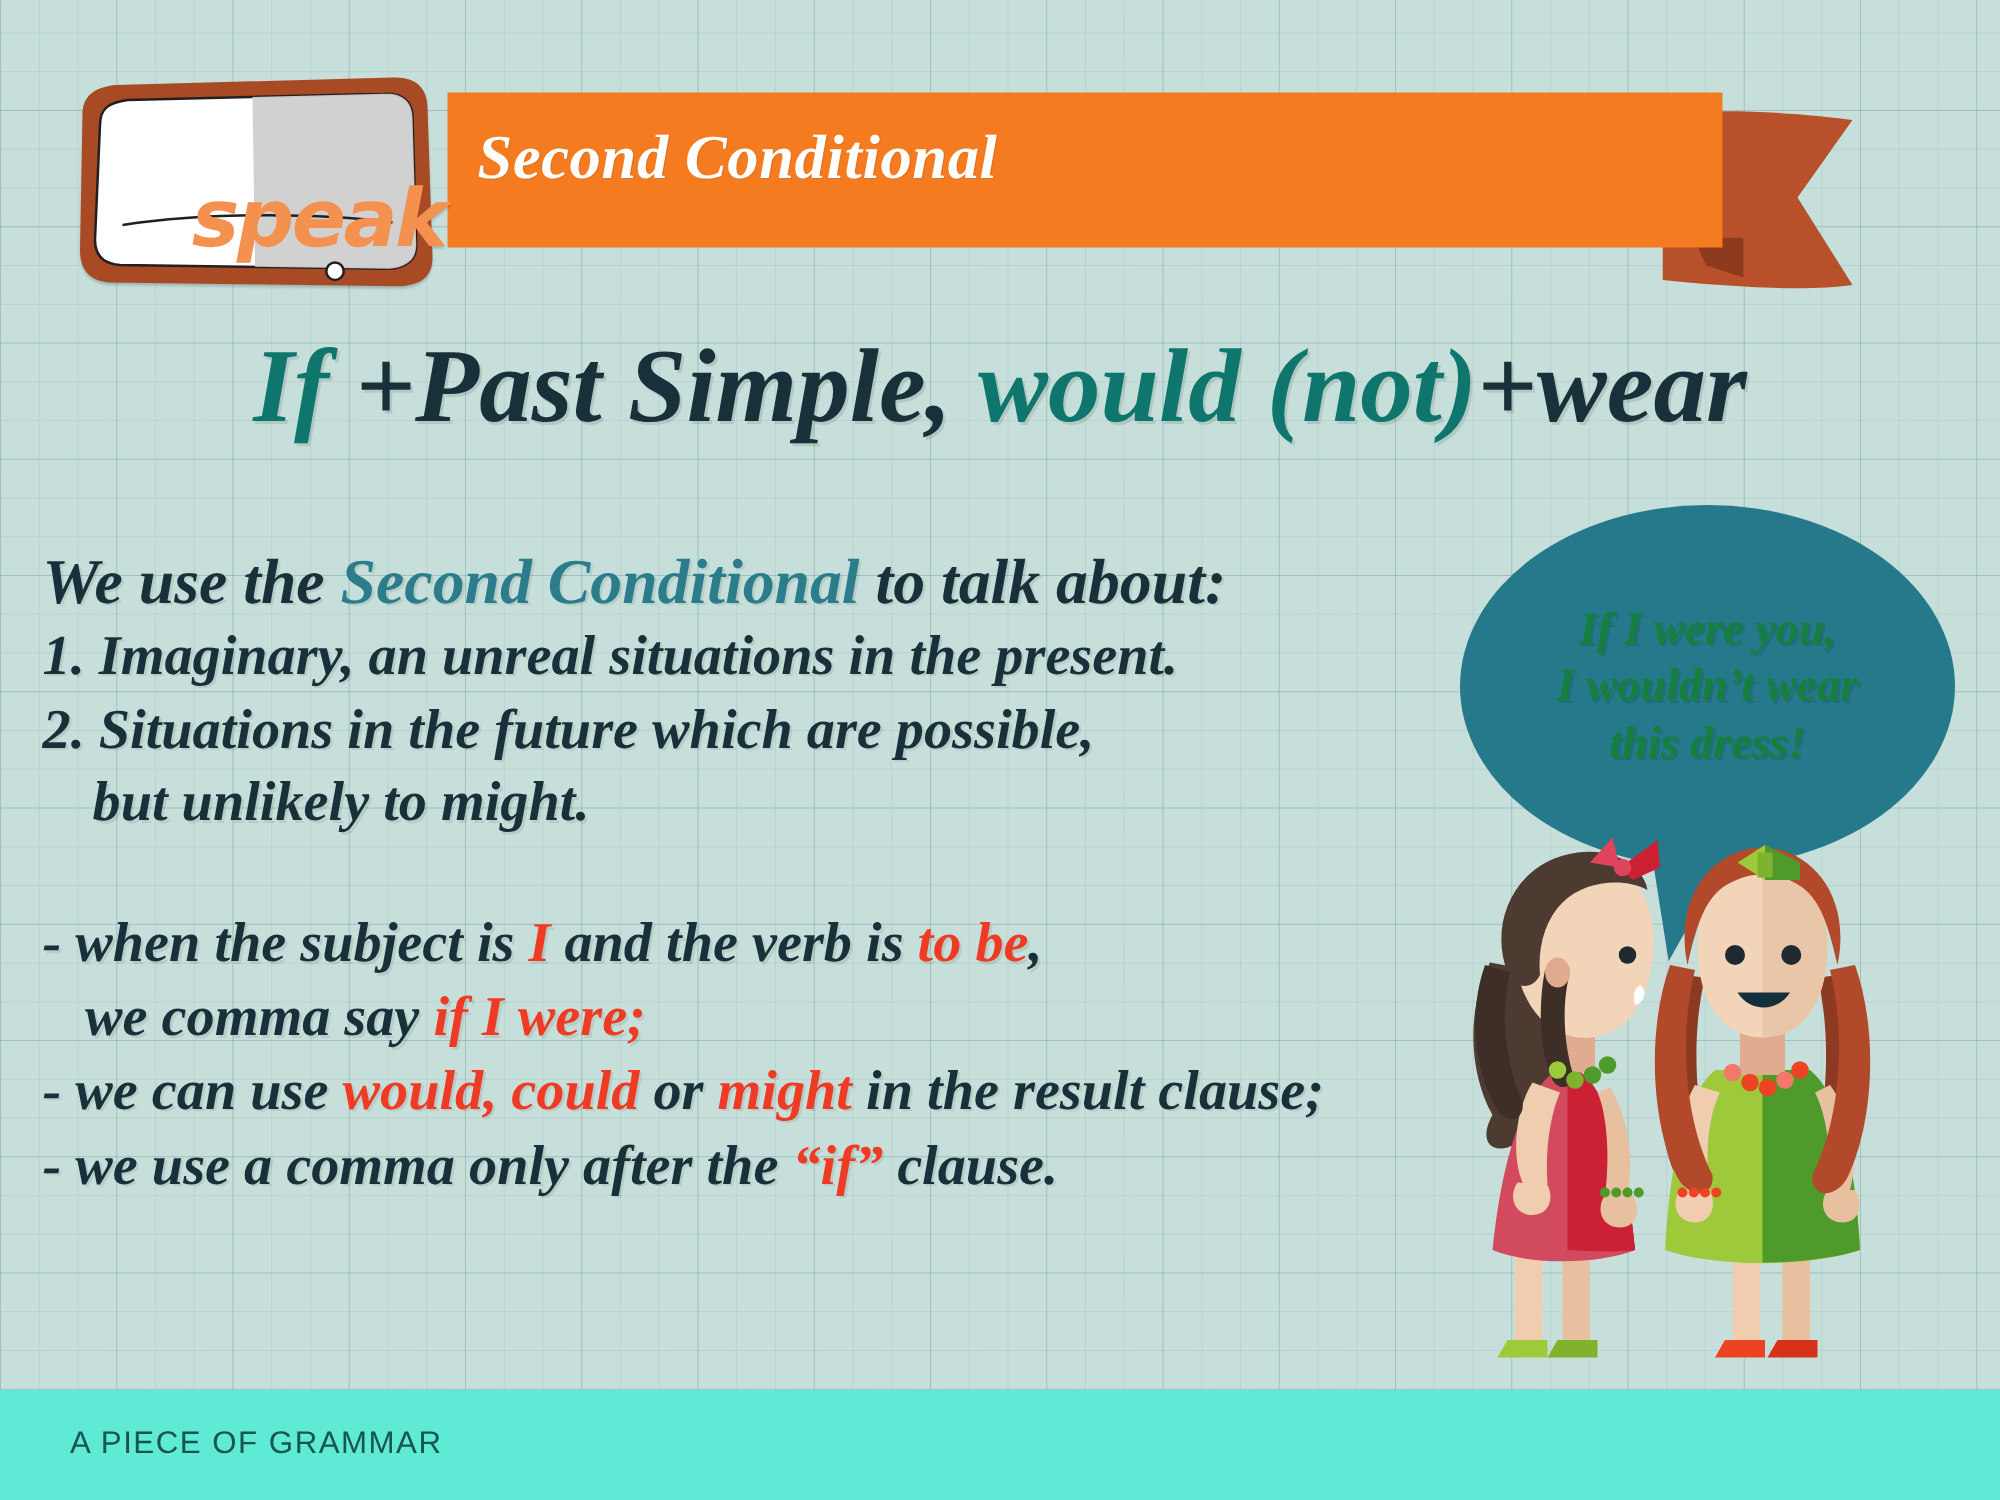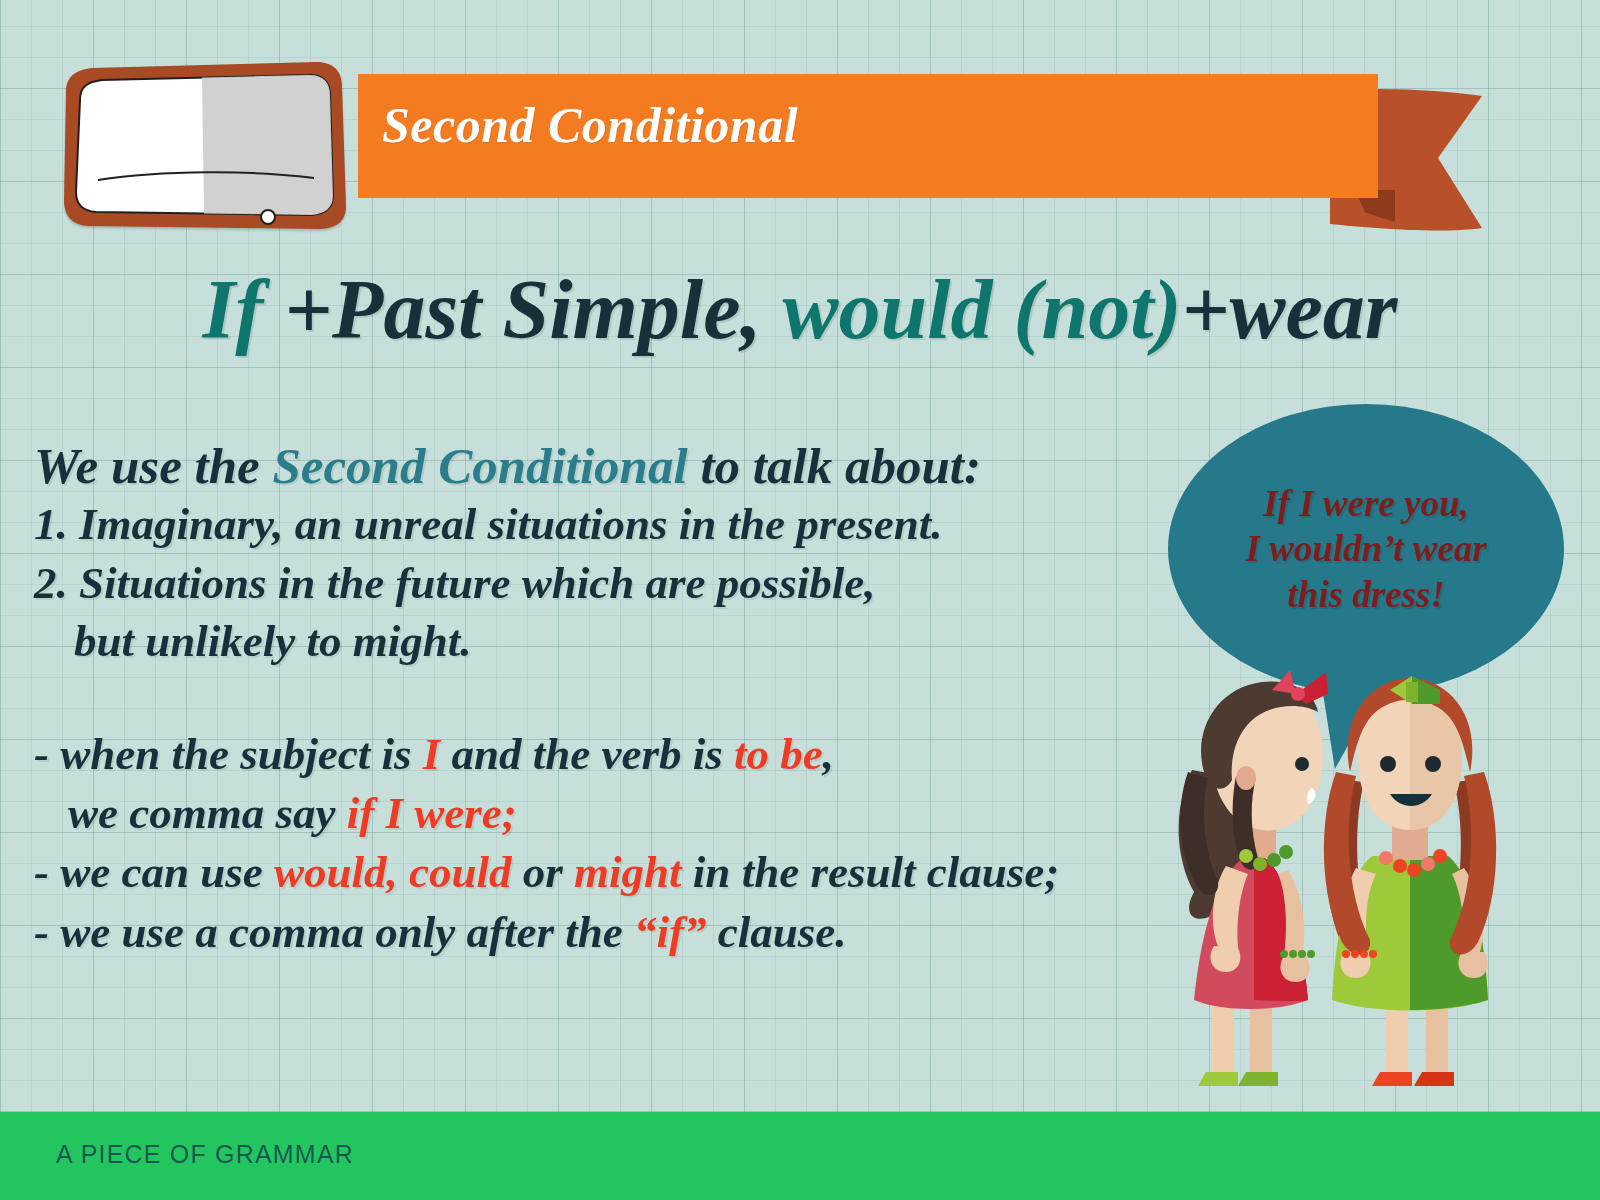--- a/index.html
+++ b/index.html
@@ -110,31 +110,31 @@
     position:absolute; left:148px; top:245px; width:86px; height:120px;
     background:#26798a;
     clip-path: polygon(0 0, 100% 0, 22% 100%);
   }
   .bubble-text{
     position:absolute; inset:0;
     display:flex; flex-direction:column; align-items:center; justify-content:center;
     font-family:"Liberation Serif", serif;
     font-style:italic; font-weight:bold;
     font-size:37px; line-height:1.22;
-    color:#7f1d1d; text-align:center;
+    color:#15803d; text-align:center;
     text-shadow:2px 2px 0 rgba(0,0,0,.10);
   }
 
   
   #characters{ position:absolute; left:1150px; top:660px; width:420px; height:460px; }
 
   
   #footer{
     position:absolute; left:0; bottom:0; width:1600px; height:88px;
-    background:#22c55e;
+    background:#5eead4;
     padding-left:16px;
   }
   #footer .credit{
     position:absolute; left:56px; top:28px;
     font-family:"Liberation Sans", sans-serif;
     font-size:25px; letter-spacing:1.2px;
     color:#17554f;
   }
 </style>
 </head>
@@ -157,20 +157,21 @@
 
   <div class="badge">
     <svg width="300" height="175" viewBox="0 0 300 175">
       <path d="M14 34 C14 18 24 12 40 10 L262 4 C280 3 290 12 290 28 L294 148 C294 164 284 170 268 171 L36 168 C20 167 12 158 12 142 Z" fill="#a84a24"></path>
       <path d="M28 42 C28 28 36 24 50 22 L256 17 C270 16 278 24 278 36 L281 138 C281 150 273 156 259 157 L44 154 C30 153 24 146 24 134 Z" fill="#ffffff" stroke="#231f20" stroke-width="2"></path>
       <path d="M150 19.5 L152 155.4 L259 157 C273 156 281 150 281 138 L278 36 C278 24 270 16 256 17 Z" fill="#cfcfcf" stroke="none" opacity="0.95"></path>
       <path d="M150 19.5 L152 155.4" stroke="none"></path>
       <path d="M46 122 C110 112 200 112 262 120" stroke="#231f20" stroke-width="2" fill="none"></path>
       <circle cx="216" cy="159" r="7" fill="#ffffff" stroke="#231f20" stroke-width="2"></circle>
     </svg>
+    <div class="badge-label">speak</div>
   </div>
 </div>
 
 <div id="formula">
   <span class="red">If</span><span>&nbsp;</span><span>+Past Simple,</span><span>&nbsp;</span><span class="red">would (not)</span><span>+wear</span>
 </div>
 
 <div id="lesson-body">
 
   <div class="intro-line">

